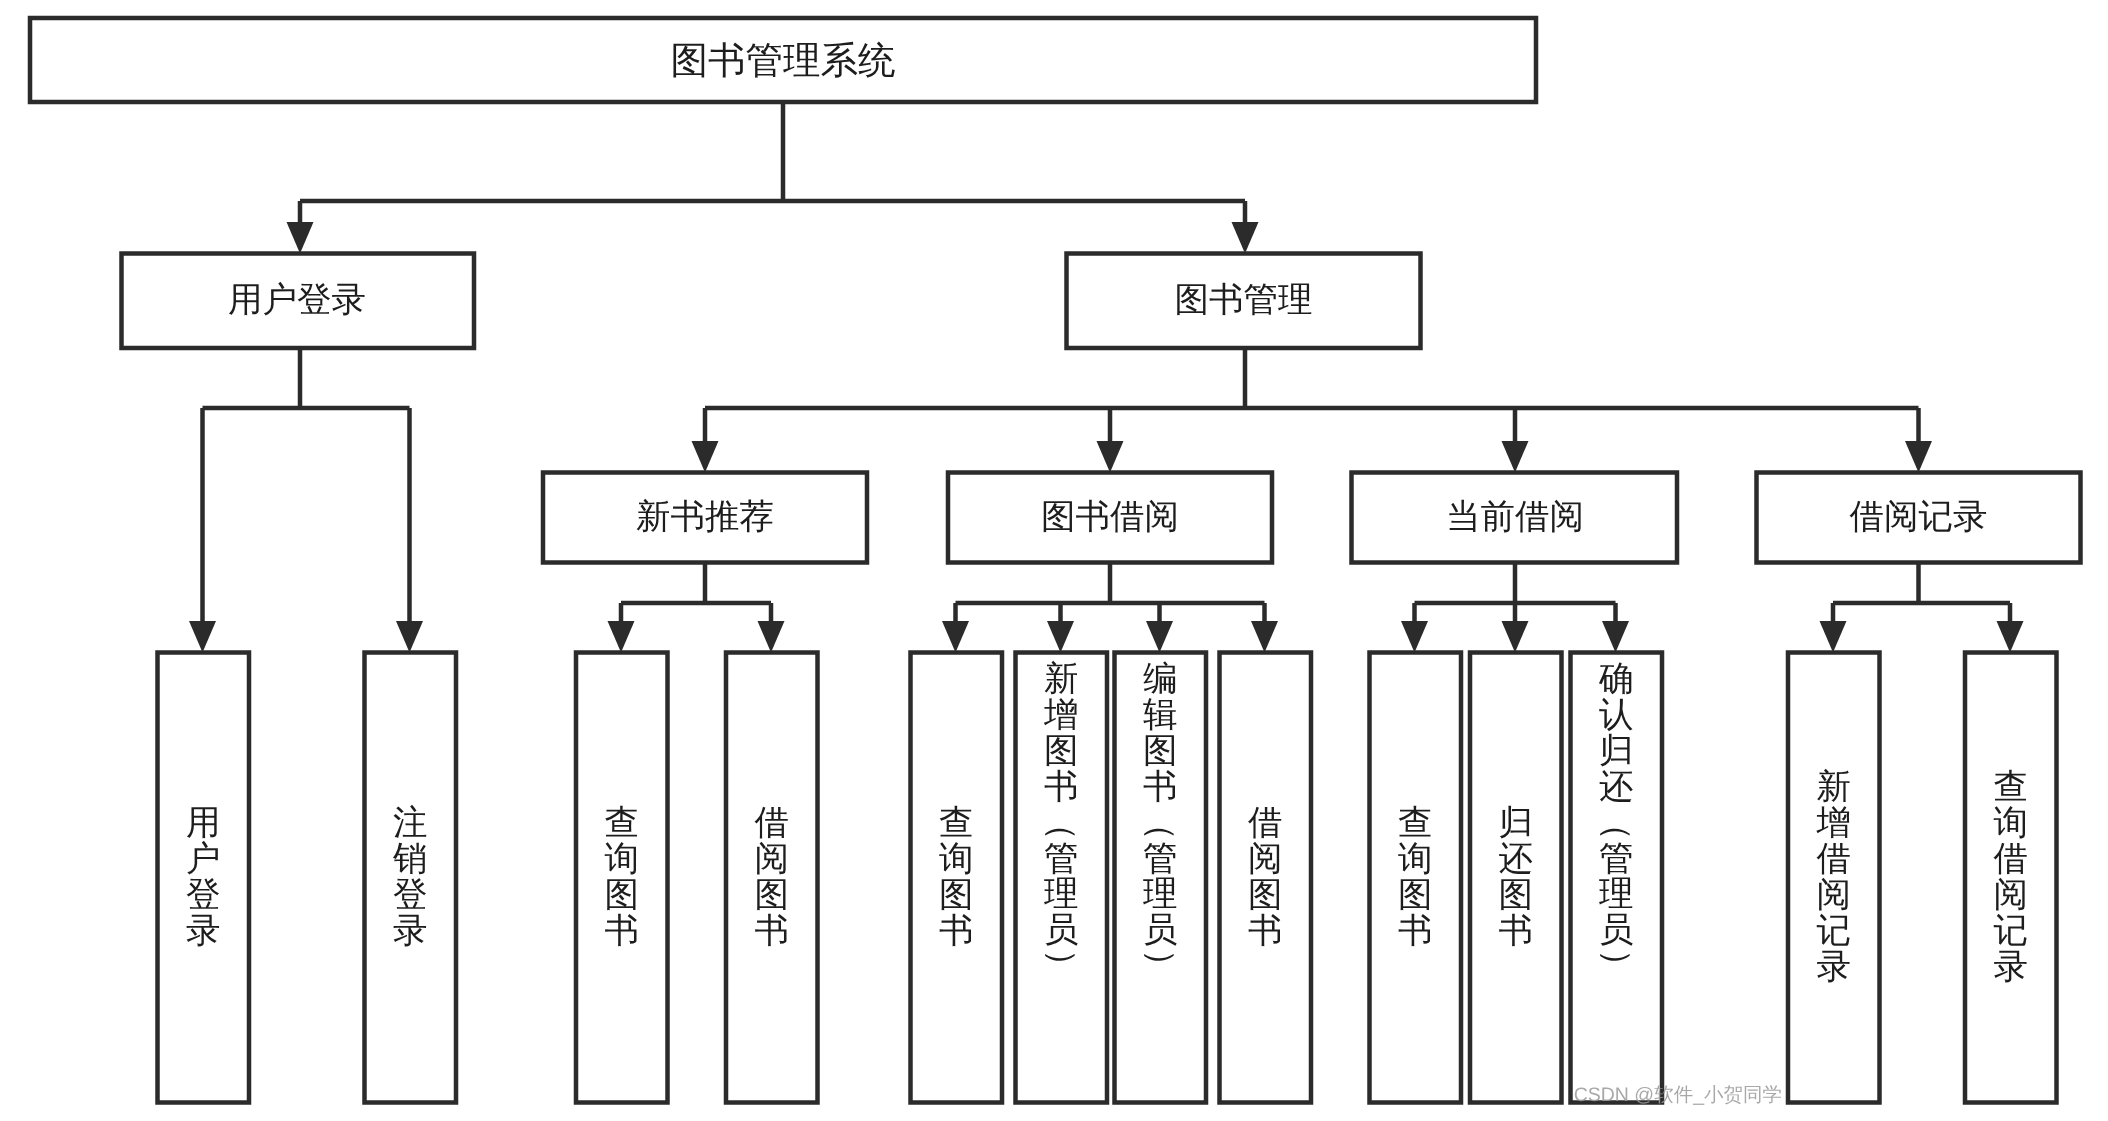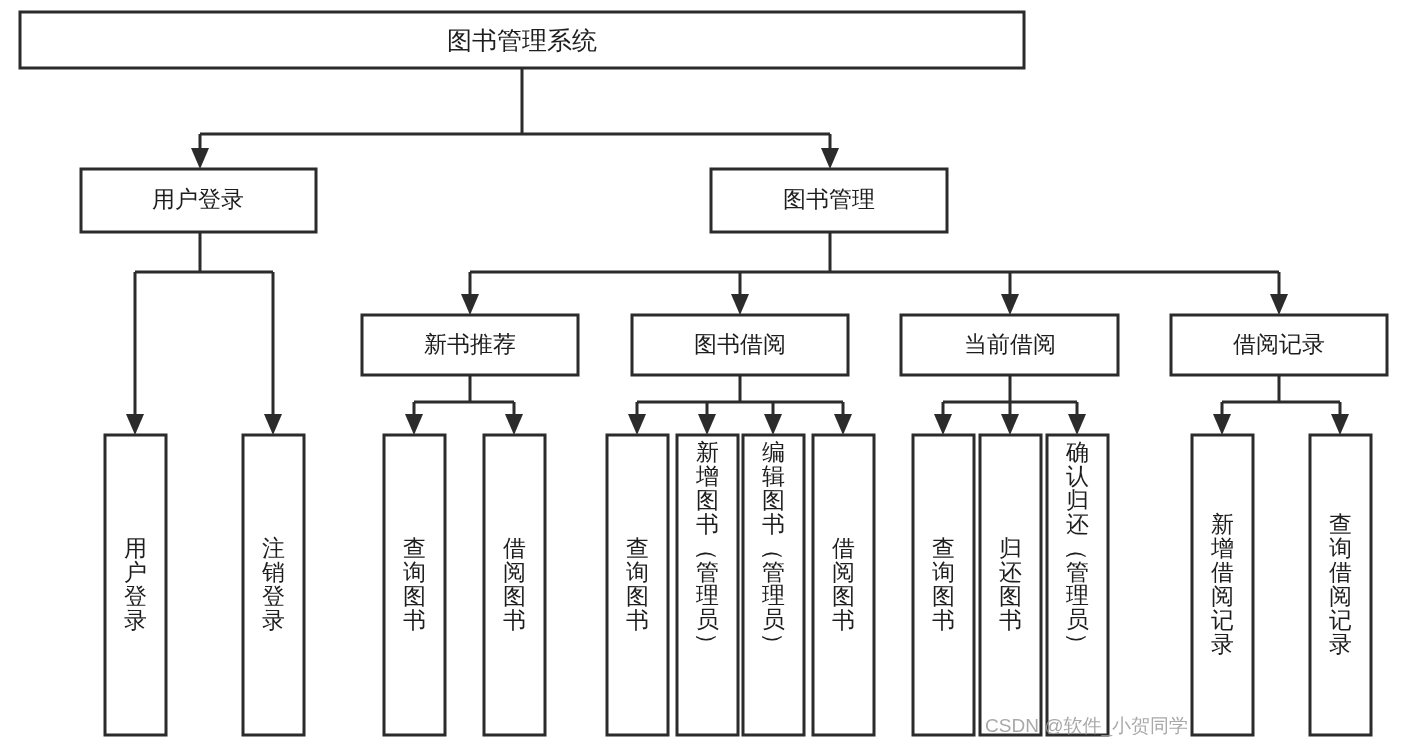--- a/index.html
+++ b/index.html
@@ -39,21 +39,21 @@
     pointer-events:none;
   }
   .leaf-label-wrap.top-aligned{justify-content:flex-start;}
   .leaf-char{display:block;}
   .leaf-char.rot{transform:rotate(90deg);}
 
   .watermark{
     position:absolute;
     right:8px;
     bottom:8px;
-    font-size:19px;
+    font-size:13px;
     color:#9a9a9a;
     opacity:.85;
     white-space:nowrap;
     font-family:"Liberation Sans","DejaVu Sans",sans-serif;
     text-align:right;
   }
 </style>
 </head>
 <body>
 

